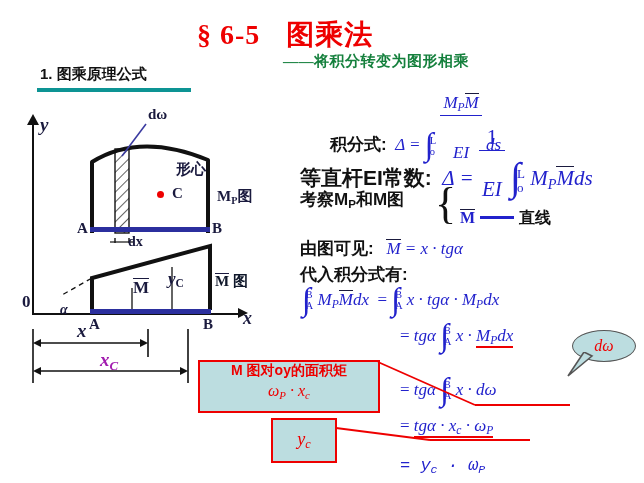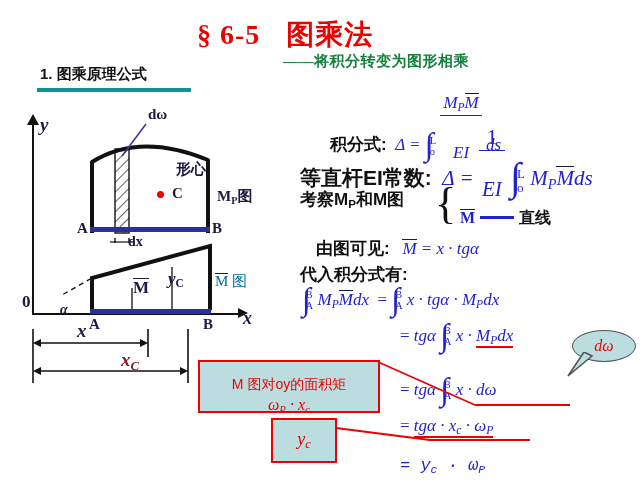--- a/index.html
+++ b/index.html
@@ -82,28 +82,28 @@
   #lbl-mp-tu{left:217px;top:77px;font-size:15px;font-weight:bold;color:#1a1a3e;font-family:"Liberation Serif",serif;white-space:nowrap;}
   #lbl-dx{left:128px;top:124px;font-size:14px;font-weight:bold;color:#1a1a3e;font-family:"Liberation Serif",serif;}
 
   
   #mbar-svg{left:60px;top:130px;}
   #mbar-baseline{left:90px;top:199px;width:121px;height:5px;background:#2b2f9e;}
   #lbl-A-bot{left:89px;top:206px;font-size:15px;font-weight:bold;color:#1a1a3e;font-family:"Liberation Serif",serif;}
   #lbl-B-bot{left:203px;top:206px;font-size:15px;font-weight:bold;color:#1a1a3e;font-family:"Liberation Serif",serif;}
   #lbl-mbar{left:133px;top:168px;font-size:17px;font-weight:bold;color:#1a1a3e;font-family:"Liberation Serif",serif;}
   #lbl-yc{left:168px;top:159px;font-size:17px;font-weight:bold;color:#1a1a3e;font-family:"Liberation Serif",serif;}
-  #lbl-mbar-tu{left:215px;top:162px;font-size:15px;font-weight:normal;color:#0369a1;font-family:"Liberation Serif",serif;white-space:nowrap;}
+  #lbl-mbar-tu{left:215px;top:162px;font-size:15px;font-weight:bold;color:#0f172a;font-family:"Liberation Serif",serif;white-space:nowrap;}
 
   .ovl{display:inline-block;border-top:1.5px solid #1a1a3e;line-height:1.05;padding-top:0px;}
 
   
   #dims{left:0;top:215px;width:280px;height:70px;}
   #dim-x-lbl{left:77px;top:-5px;font-size:19px;font-weight:bold;font-style:italic;color:#1a1a3e;font-family:"Liberation Serif",serif;}
-  #dim-xc-lbl{left:100px;top:24px;font-size:19px;font-weight:bold;font-style:italic;color:#7f1d1d;font-family:"Liberation Serif",serif;margin-left:21px;}
+  #dim-xc-lbl{left:100px;top:24px;font-size:19px;font-weight:bold;font-style:italic;color:#a21caf;font-family:"Liberation Serif",serif;}
 
   
   .eq{position:absolute;color:#2222cc;font-family:"Liberation Serif", serif;white-space:nowrap;}
   .cn{color:#111111;font-weight:bold;font-family:"Liberation Sans", sans-serif;}
   .ital{font-style:italic;}
   .sub{font-size:0.68em;vertical-align:-0.28em;}
   .intg{font-size:1.9em;font-style:italic;line-height:0;position:relative;top:5px;}
 
   .frac{display:inline-block;text-align:center;vertical-align:-0.48em;line-height:1.12;}
   .frac .num{display:block;border-bottom:1.6px solid #2222cc;padding:0 3px;}
@@ -114,21 +114,21 @@
 
   #eq3{left:300px;top:188px;font-size:17px;text-align:right;}
   #brace{
     left:435px;top:182px;font-size:44px;color:#111111;
     font-family:"Liberation Serif",serif;line-height:1;
   }
   #eq3a{left:460px;top:184px;font-size:16px;}
   #eq3b{left:460px;top:208px;font-size:16px;}
   .dashline{display:inline-block;width:34px;height:3px;background:#2222cc;vertical-align:0.22em;margin:0 5px;}
 
-  #eq4{left:300px;top:237px;font-size:17px;margin-left:16px;}
+  #eq4{left:300px;top:237px;font-size:17px;}
   #eq5{left:300px;top:263px;font-size:17px;text-align:right;}
 
   #eq6{left:302px;top:290px;font-size:17px;}
   #eq7{left:400px;top:326px;font-size:17px;}
   #eq8{left:400px;top:380px;font-size:17px;}
   #eq9{left:400px;top:416px;font-size:17px;}
   #eq10{left:400px;top:456px;font-size:17px;font-family:Liberation Mono, monospace;}
 
   .redu{border-bottom:2px solid #ee0000;padding-bottom:1px;}
 
@@ -140,21 +140,21 @@
   }
   #bubble-txt{font-size:16px;color:#ee0000;font-style:italic;font-family:"Liberation Serif",serif;}
   #bubble-tail{left:566px;top:352px;}
 
   
   .tealbox{
     position:absolute;background:#bcdde0;border:2px solid #ee0000;
     color:#ee0000;text-align:center;font-family:"Liberation Serif",serif;
   }
   #box1{left:198px;top:360px;width:178px;height:49px;}
-  #box1 .l1{font-size:14px;font-weight:normal;margin-top:14px;font-family:"Liberation Sans",sans-serif;}
+  #box1 .l1{font-size:14px;font-weight:bold;margin-top:0;font-family:"Liberation Sans",sans-serif;}
   #box1 .l2{font-size:16px;font-style:italic;margin-top:2px;}
   #box2{left:271px;top:418px;width:62px;height:41px;
         display:flex;align-items:center;justify-content:center;}
   #box2 .l1{font-size:18px;font-style:italic;}
 
   #connectors{left:0;top:0;width:644px;height:483px;pointer-events:none;}
 </style>
 </head>
 <body>
 

